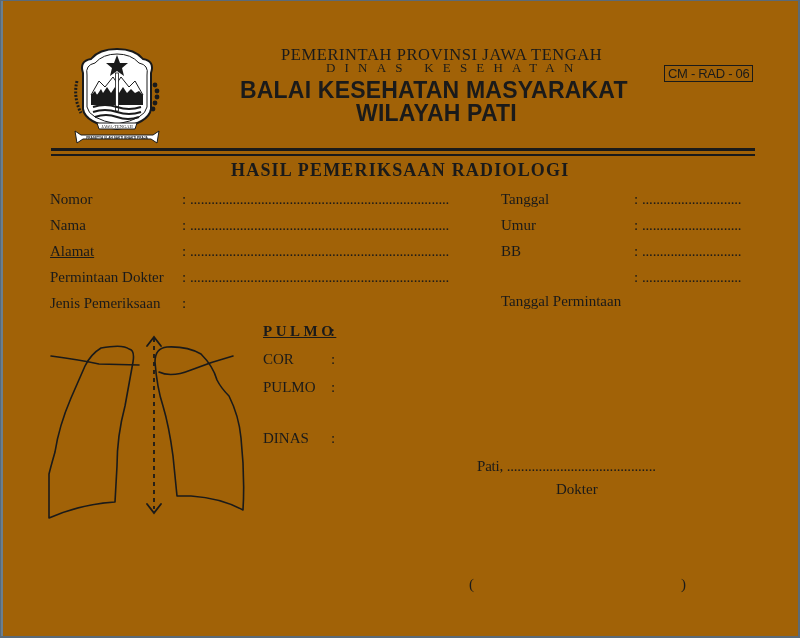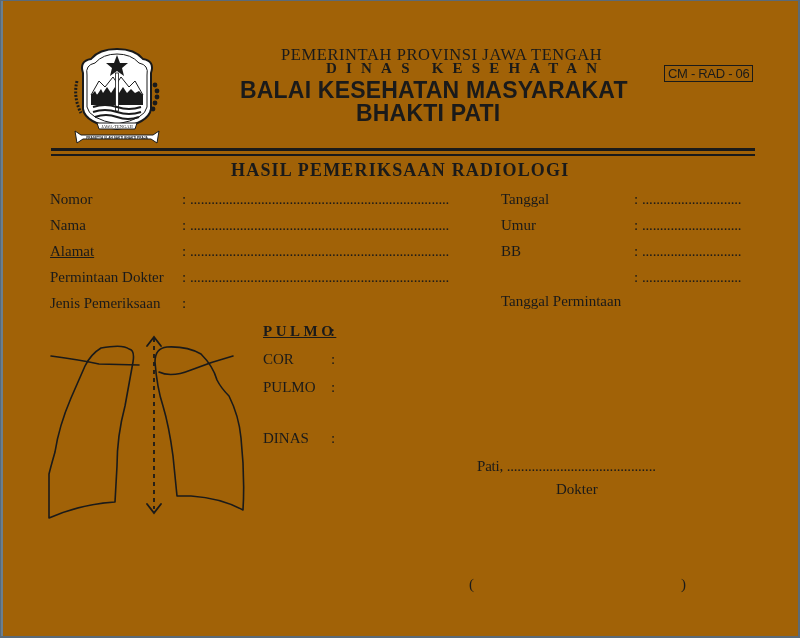--- a/index.html
+++ b/index.html
@@ -6,21 +6,21 @@
     html, body { width: 800px; height: 638px; overflow: hidden; background: #5a6a78; }
     .page {
       position: absolute; left: 1px; top: 1px; width: 797px; height: 635px;
       background: #a16207; color: #1a1a1a;
       font-family: "Liberation Serif", serif;
       border-left: 2px solid #6a7f90;
     }
     .abs { position: absolute; white-space: nowrap; }
     .emblem { position: absolute; left: 66px; top: 42px; width: 96px; height: 102px; }
     .hdr-gov { left: 278px; top: 44px; font-size: 16.5px; letter-spacing: 0.6px; }
-    .hdr-dinas { left: 323px; top: 59px; font-size: 15px; font-weight: bold; letter-spacing: 9.2px; }
+    .hdr-dinas { left: 323px; top: 59px; font-size: 13px; font-weight: normal; letter-spacing: 9.2px; }
     .hdr-balai { left: 237px; top: 76px; font-family: "Liberation Sans", sans-serif; font-weight: bold; font-size: 23px; letter-spacing: 0.2px; }
     .hdr-wilayah { left: 353px; top: 99px; font-family: "Liberation Sans", sans-serif; font-weight: bold; font-size: 23px; letter-spacing: 0.2px; }
     .hdr-addr { left: 203px; top: 125px; font-size: 14px; }
     .code-badge { left: 661px; top: 40px; font-family: "Liberation Sans", sans-serif; font-size: 13px; border: 1.5px solid #1a1a1a; padding: 0 3px; line-height: 15px; letter-spacing: -0.3px; margin-top: 24px; }
     .rule-thick { position: absolute; left: 48px; top: 147px; width: 704px; height: 3px; background: #1a1a1a; }
     .rule-thin { position: absolute; left: 48px; top: 153px; width: 704px; height: 1.5px; background: #1a1a1a; }
     .form-title { left: 228px; top: 159px; font-size: 18px; font-weight: bold; letter-spacing: 1.2px; }
     .lbl { font-size: 15px; }
     .val { font-size: 15px; letter-spacing: -0.2px; }
     .hasil-title { left: 260px; top: 322px; font-size: 15px; font-weight: bold; letter-spacing: 3.5px; text-decoration: underline; }
@@ -50,21 +50,21 @@
     <circle cx="84" cy="66" r="2.4" fill="#1a1a1a"></circle>
     <path d="M28 80 L68 80 L66 86 L30 86 Z" fill="#fff" stroke="#1a1a1a" stroke-width="1"></path>
     <text x="48" y="85" font-size="4.5" text-anchor="middle" font-family="Liberation Serif, serif" fill="#1a1a1a">JAWA-TENGAH</text>
     <path d="M6 88 L12 92 L84 92 L90 88 L88 100 L82 96 L14 96 L8 100 Z" fill="#fff" stroke="#1a1a1a" stroke-width="1"></path>
     <text x="48" y="95.5" font-size="3.2" text-anchor="middle" font-family="Liberation Sans, sans-serif" font-weight="bold" fill="#1a1a1a">PRASETYA ULAH SAKTI BHAKTI PRAJA</text>
   </svg>
 
   <div class="abs hdr-gov">PEMERINTAH PROVINSI JAWA TENGAH</div>
   <div class="abs hdr-dinas">DINAS KESEHATAN</div>
   <div class="abs hdr-balai">BALAI KESEHATAN MASYARAKAT</div>
-  <div class="abs hdr-wilayah">BHAKTI PATI</div>
+  <div class="abs hdr-wilayah">WILAYAH PATI</div>
   <div class="abs code-badge">CM - RAD - 06</div>
 
   <div class="rule-thick"></div>
   <div class="rule-thin"></div>
 
   <div class="abs form-title">HASIL PEMERIKSAAN RADIOLOGI</div>
 
   <div class="abs lbl" style="left:47px;top:190px;">Nomor</div>
   <div class="abs val" style="left:179px;top:190px;">:</div>
   <div class="abs val" style="left:187px;top:190px;">.........................................................................</div>

